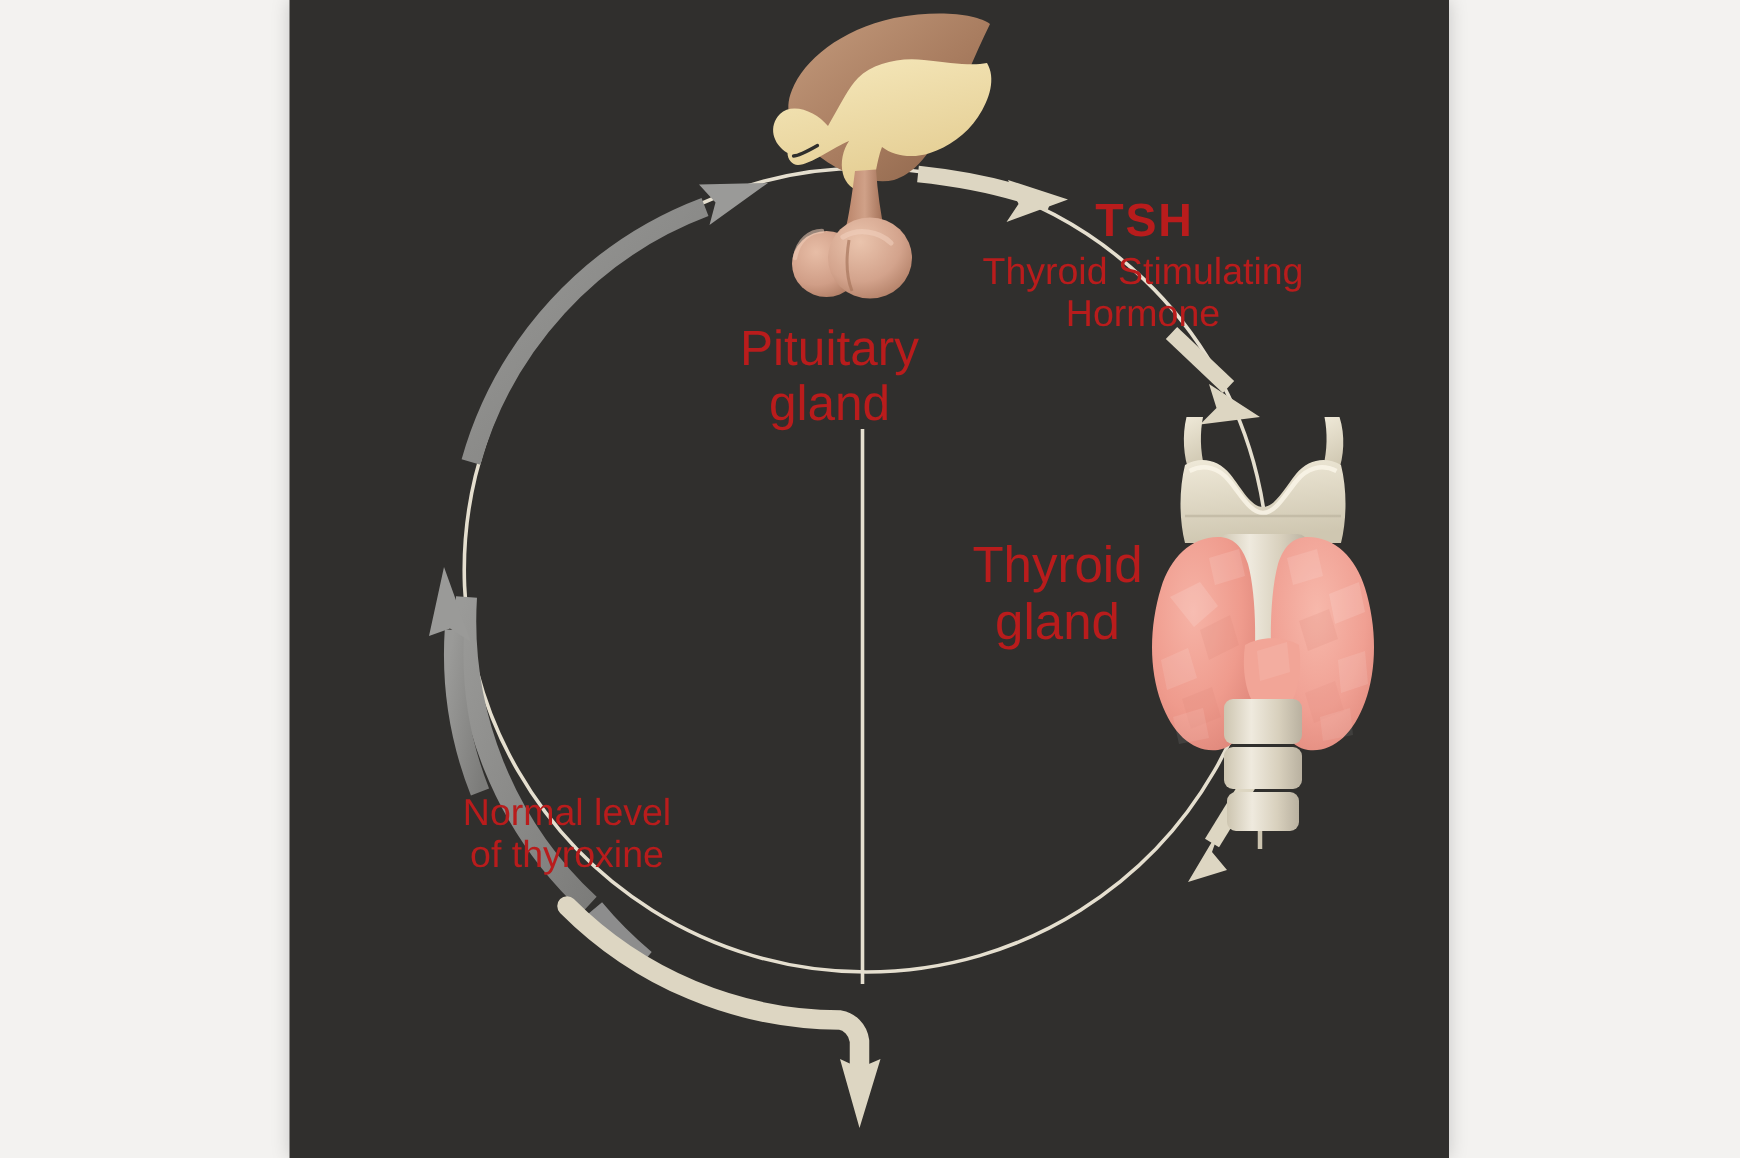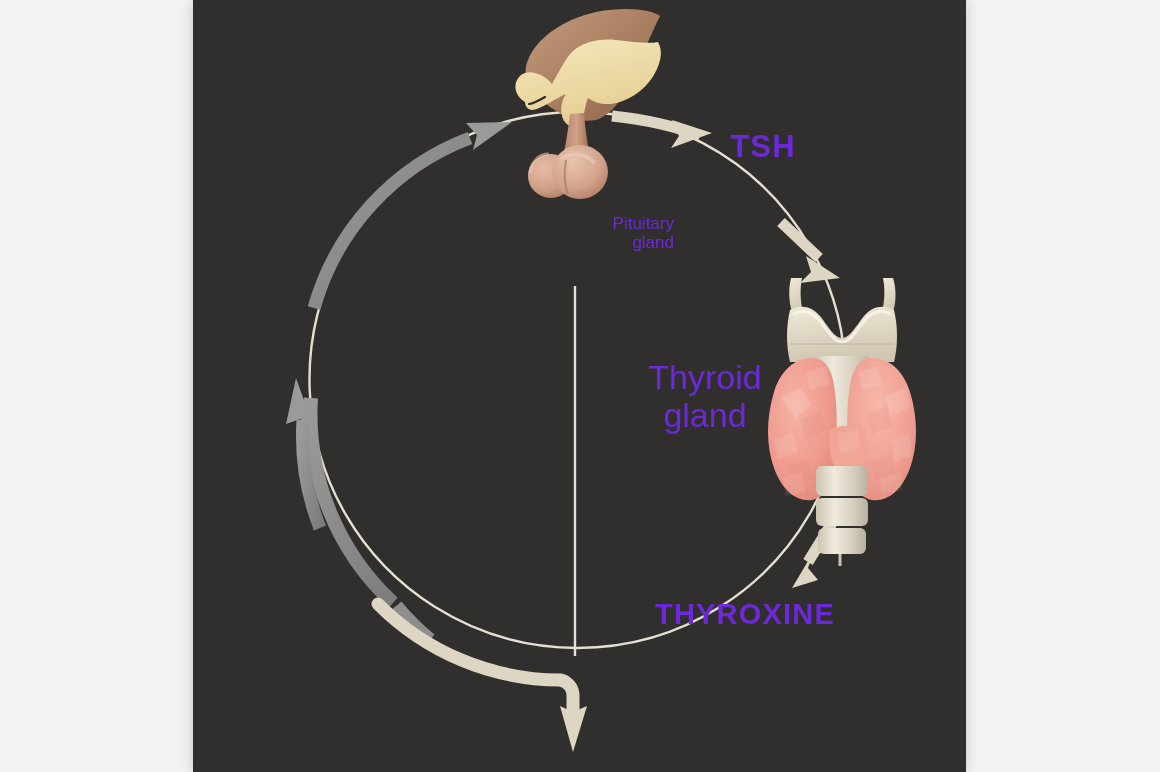--- a/index.html
+++ b/index.html
@@ -1,27 +1,27 @@
 <!DOCTYPE html>
 <html><head>
 <meta charset="utf-8">
 <style>
   html,body{margin:0;padding:0;background:#f3f2f0;}
   body{width:1160px;height:772px;overflow:hidden;font-family:"Liberation Sans",sans-serif;}
   #stage{position:relative;width:1160px;height:772px;background:#f3f2f0;}
   #panel{position:absolute;left:193px;top:0;width:773px;height:772px;background:#302f2d;
          box-shadow:0 0 12px rgba(0,0,0,0.18);}
   #svgroot{position:absolute;left:0;top:0;width:1160px;height:772px;}
-  .lbl{position:absolute;color:#6d28d9;line-height:1.12;text-align:center;white-space:pre;}
+  .lbl{position:absolute;color:#b91c1c;line-height:1.12;text-align:center;white-space:pre;}
   .lbl.thin{font-weight:300;}
   .lbl.bold{font-weight:700;letter-spacing:1.2px;}
   #tsh{left:648px;top:130px;width:230px;font-size:31px;}
   #tshsub{left:628px;top:167px;width:268px;font-size:25px;}
   #thyroidlbl{left:620px;top:358px;width:170px;font-size:34px;}
-  #pitlbl{left:504px;top:214px;width:170px;font-size:17px;text-align:right;}
+  #pitlbl{left:468px;top:214px;width:170px;font-size:33px;}
   #neglbl{left:248px;top:305px;width:160px;font-size:25px;}
   #normlbl{left:288px;top:528px;width:180px;font-size:25px;}
   #thyroxine{left:620px;top:598px;width:250px;font-size:29px;}
 </style>
 </head>
 <body>
 
 <div id="stage">
   <div id="panel"></div>
 
@@ -186,20 +186,23 @@
       <rect x="818" y="528" width="48" height="26" rx="6" fill="url(#gTrach)"></rect>
       <path d="M 840 554 L 840 566" stroke="#cdc5b0" stroke-width="3"></path>
     </g>
   </svg>
 
   <div class="lbl thin" id="pitlbl">Pituitary
 gland</div>
 
   <div class="lbl bold" id="tsh">TSH</div>
 
+  <div class="lbl thin" id="tshsub">Thyroid Stimulating
+Hormone</div>
 
   <div class="lbl thin" id="thyroidlbl">Thyroid
 gland</div>
 
-  <div class="lbl bold" id="thyroxine">THYROXINE</div>
-
+
+  <div class="lbl thin" id="normlbl">Normal level
+of thyroxine</div>
 
 </div>
 
 </body></html>

